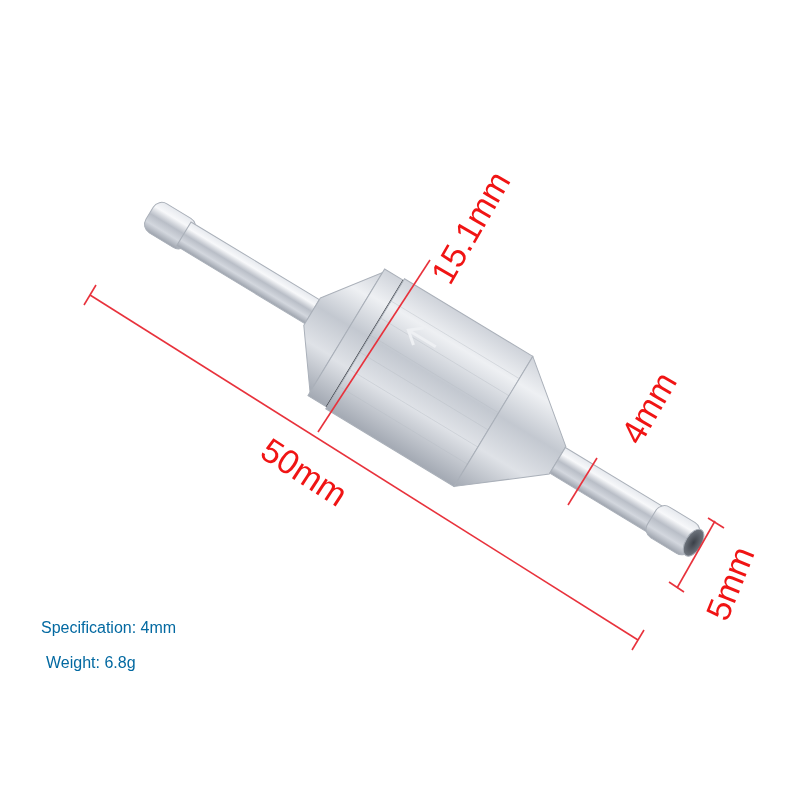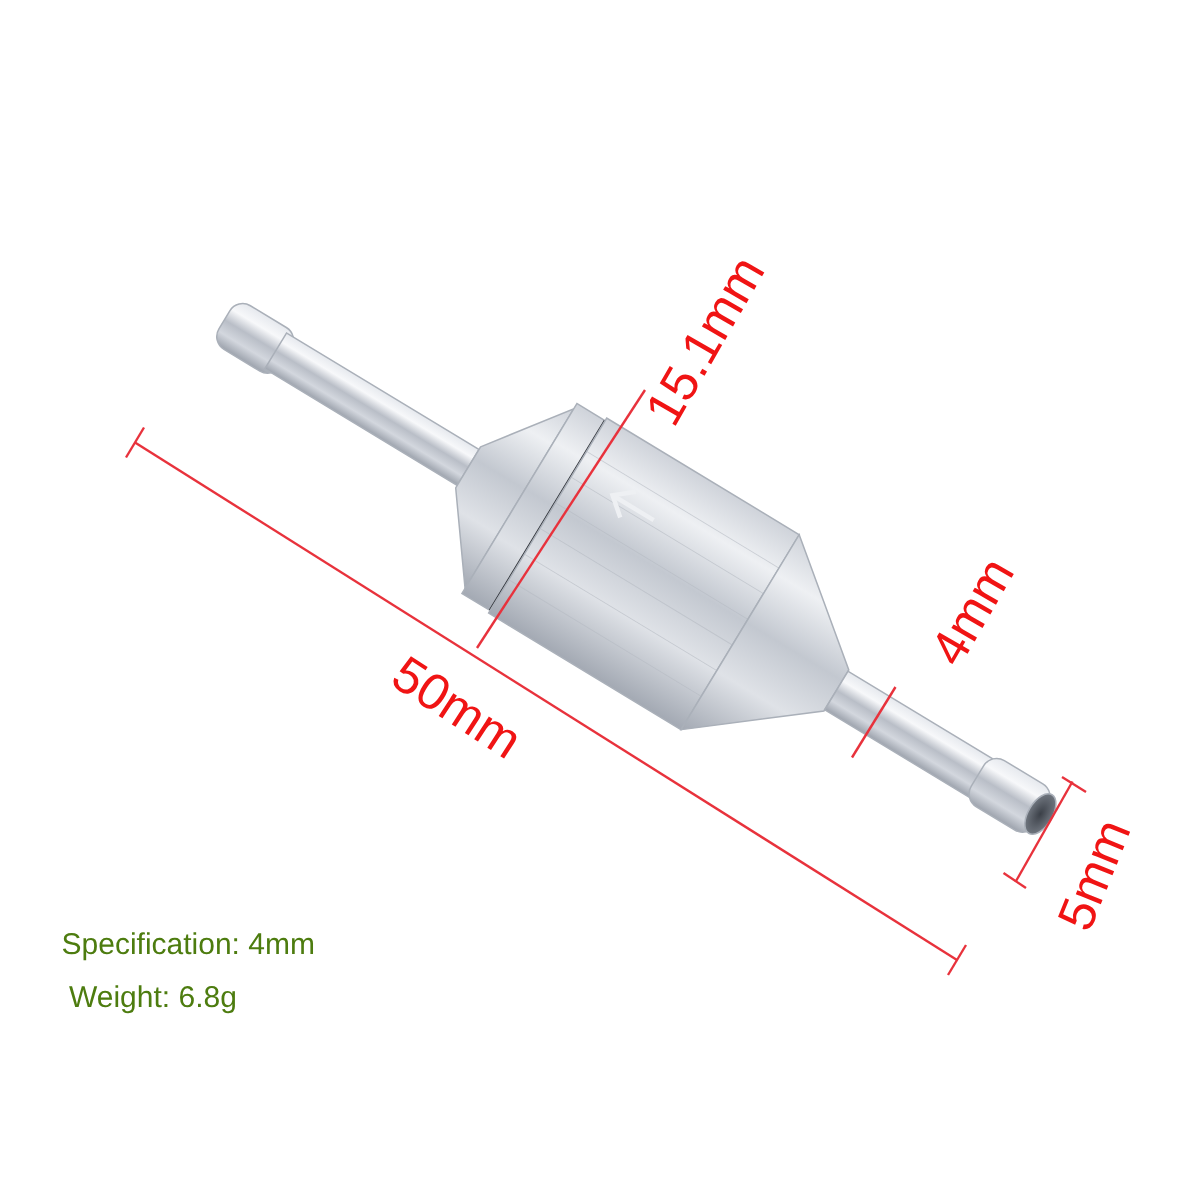--- a/index.html
+++ b/index.html
@@ -4,22 +4,22 @@
 <style>
   html, body { margin: 0; padding: 0; background: #ffffff; }
   body { width: 800px; height: 800px; position: relative; overflow: hidden;
          font-family: "Liberation Sans", sans-serif; }
   .canvas { position: absolute; left: 0; top: 0; width: 800px; height: 800px; }
   .dim-label {
     position: absolute; color: #f01414; font-family: "Liberation Sans", sans-serif;
     font-size: 34px; white-space: nowrap; transform-origin: 0 0; line-height: 1;
   }
   .spec {
-    position: absolute; color: #4d7c0f; font-family: "Liberation Sans", sans-serif;
-    font-size: 20px; white-space: nowrap;
+    position: absolute; color: #0369a1; font-family: "Liberation Sans", sans-serif;
+    font-size: 16px; white-space: nowrap;
   }
 </style>
 </head>
 <body>
 
 <div class="canvas">
   <svg width="800" height="800" viewBox="0 0 800 800">
     <defs>
       <linearGradient id="metal" x1="0" y1="0" x2="0" y2="1">
         <stop offset="0" stop-color="#e6e9ee"></stop>

